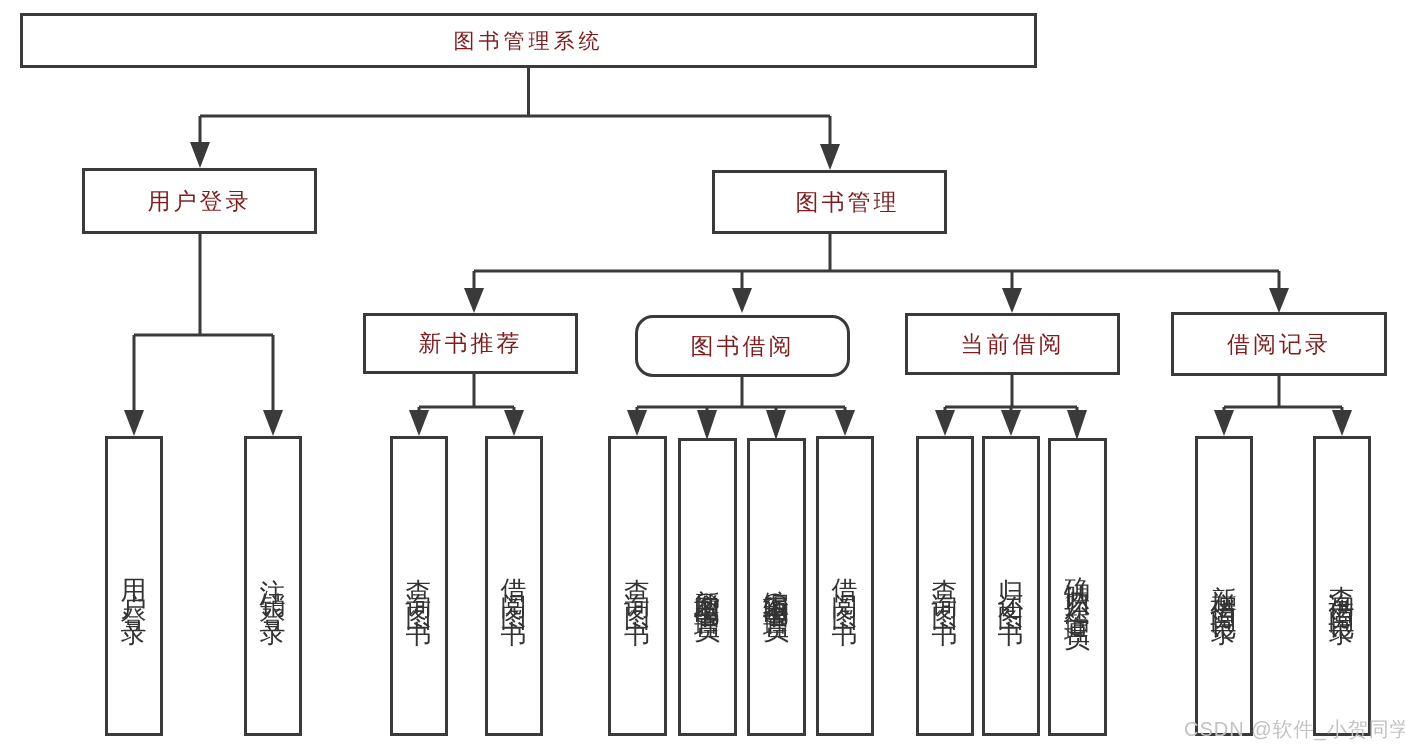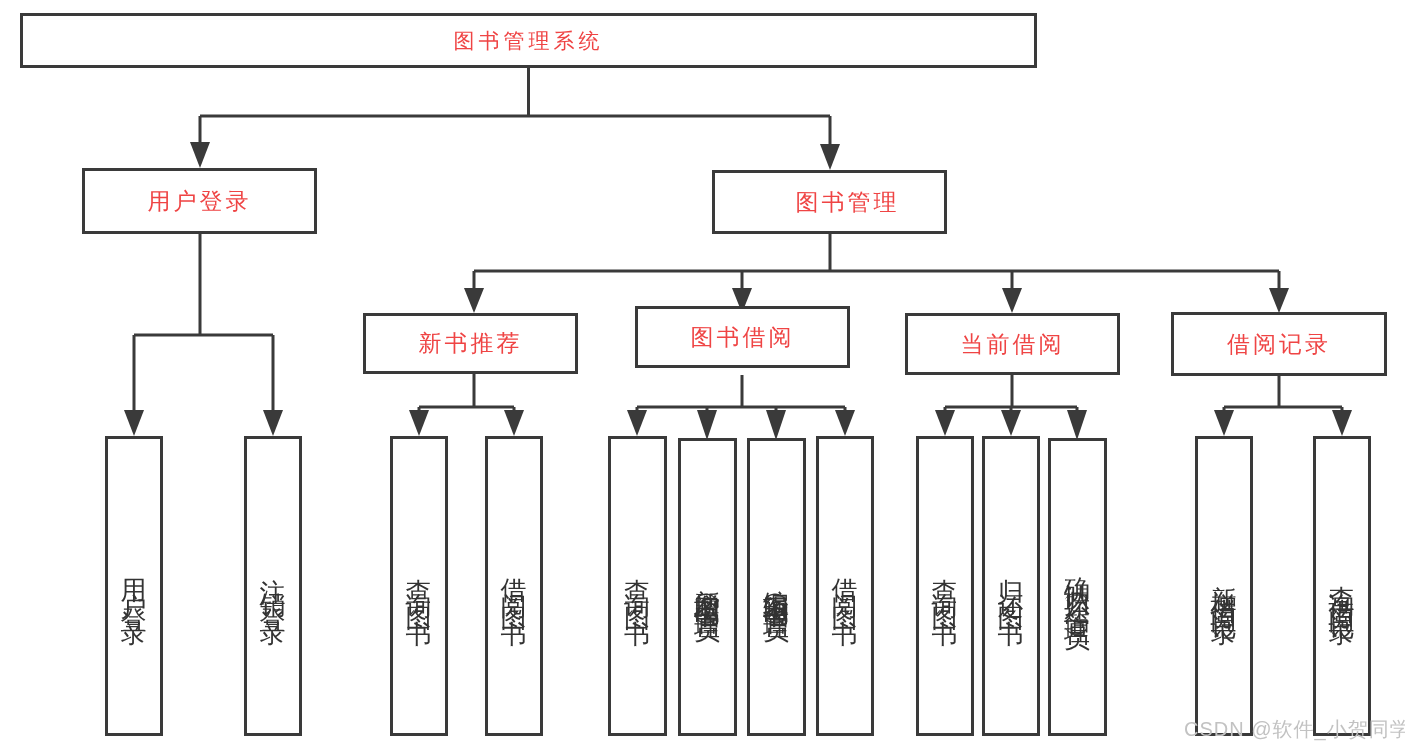--- a/index.html
+++ b/index.html
@@ -28,21 +28,21 @@
     background: #ffffff;
     display: flex;
     align-items: center;
     justify-content: center;
     z-index: 2;
     color: #333333;
   }
   .hlabel {
     font-size: 23px;
     letter-spacing: 3px;
-    color: #ef4444;
+    color: #7f1d1d;
     white-space: nowrap;
   }
   .root-label {
     font-size: 21px;
     letter-spacing: 4px;
   }
   .leaf .vlabel {
     writing-mode: vertical-rl;
     text-orientation: mixed;
     font-size: 26px;
@@ -111,21 +111,21 @@
   <div class="box" style="left:82px; top:168px; width:235px; height:66px;">
     <span class="hlabel">用户登录</span>
   </div>
   <div class="box" style="left:712px; top:170px; width:235px; height:64px;padding-left:36px;">
     <span class="hlabel">图书管理</span>
   </div>
 
   <div class="box" style="left:363px; top:313px; width:215px; height:61px;">
     <span class="hlabel">新书推荐</span>
   </div>
-  <div class="box" style="left:635px; top:306px; width:215px; height:62px;">
+  <div class="box" style="left:635px; top:315px; width:215px; height:62px;border-radius:18px;">
     <span class="hlabel">图书借阅</span>
   </div>
   <div class="box" style="left:1171px; top:312px; width:216px; height:64px;">
     <span class="hlabel">借阅记录</span>
   </div>
   <div class="box" style="left:905px; top:313px; width:215px; height:62px;">
     <span class="hlabel">当前借阅</span>
   </div>
 
   <div class="box leaf" style="left:105px; top:436px; width:58px; height:300px;">

